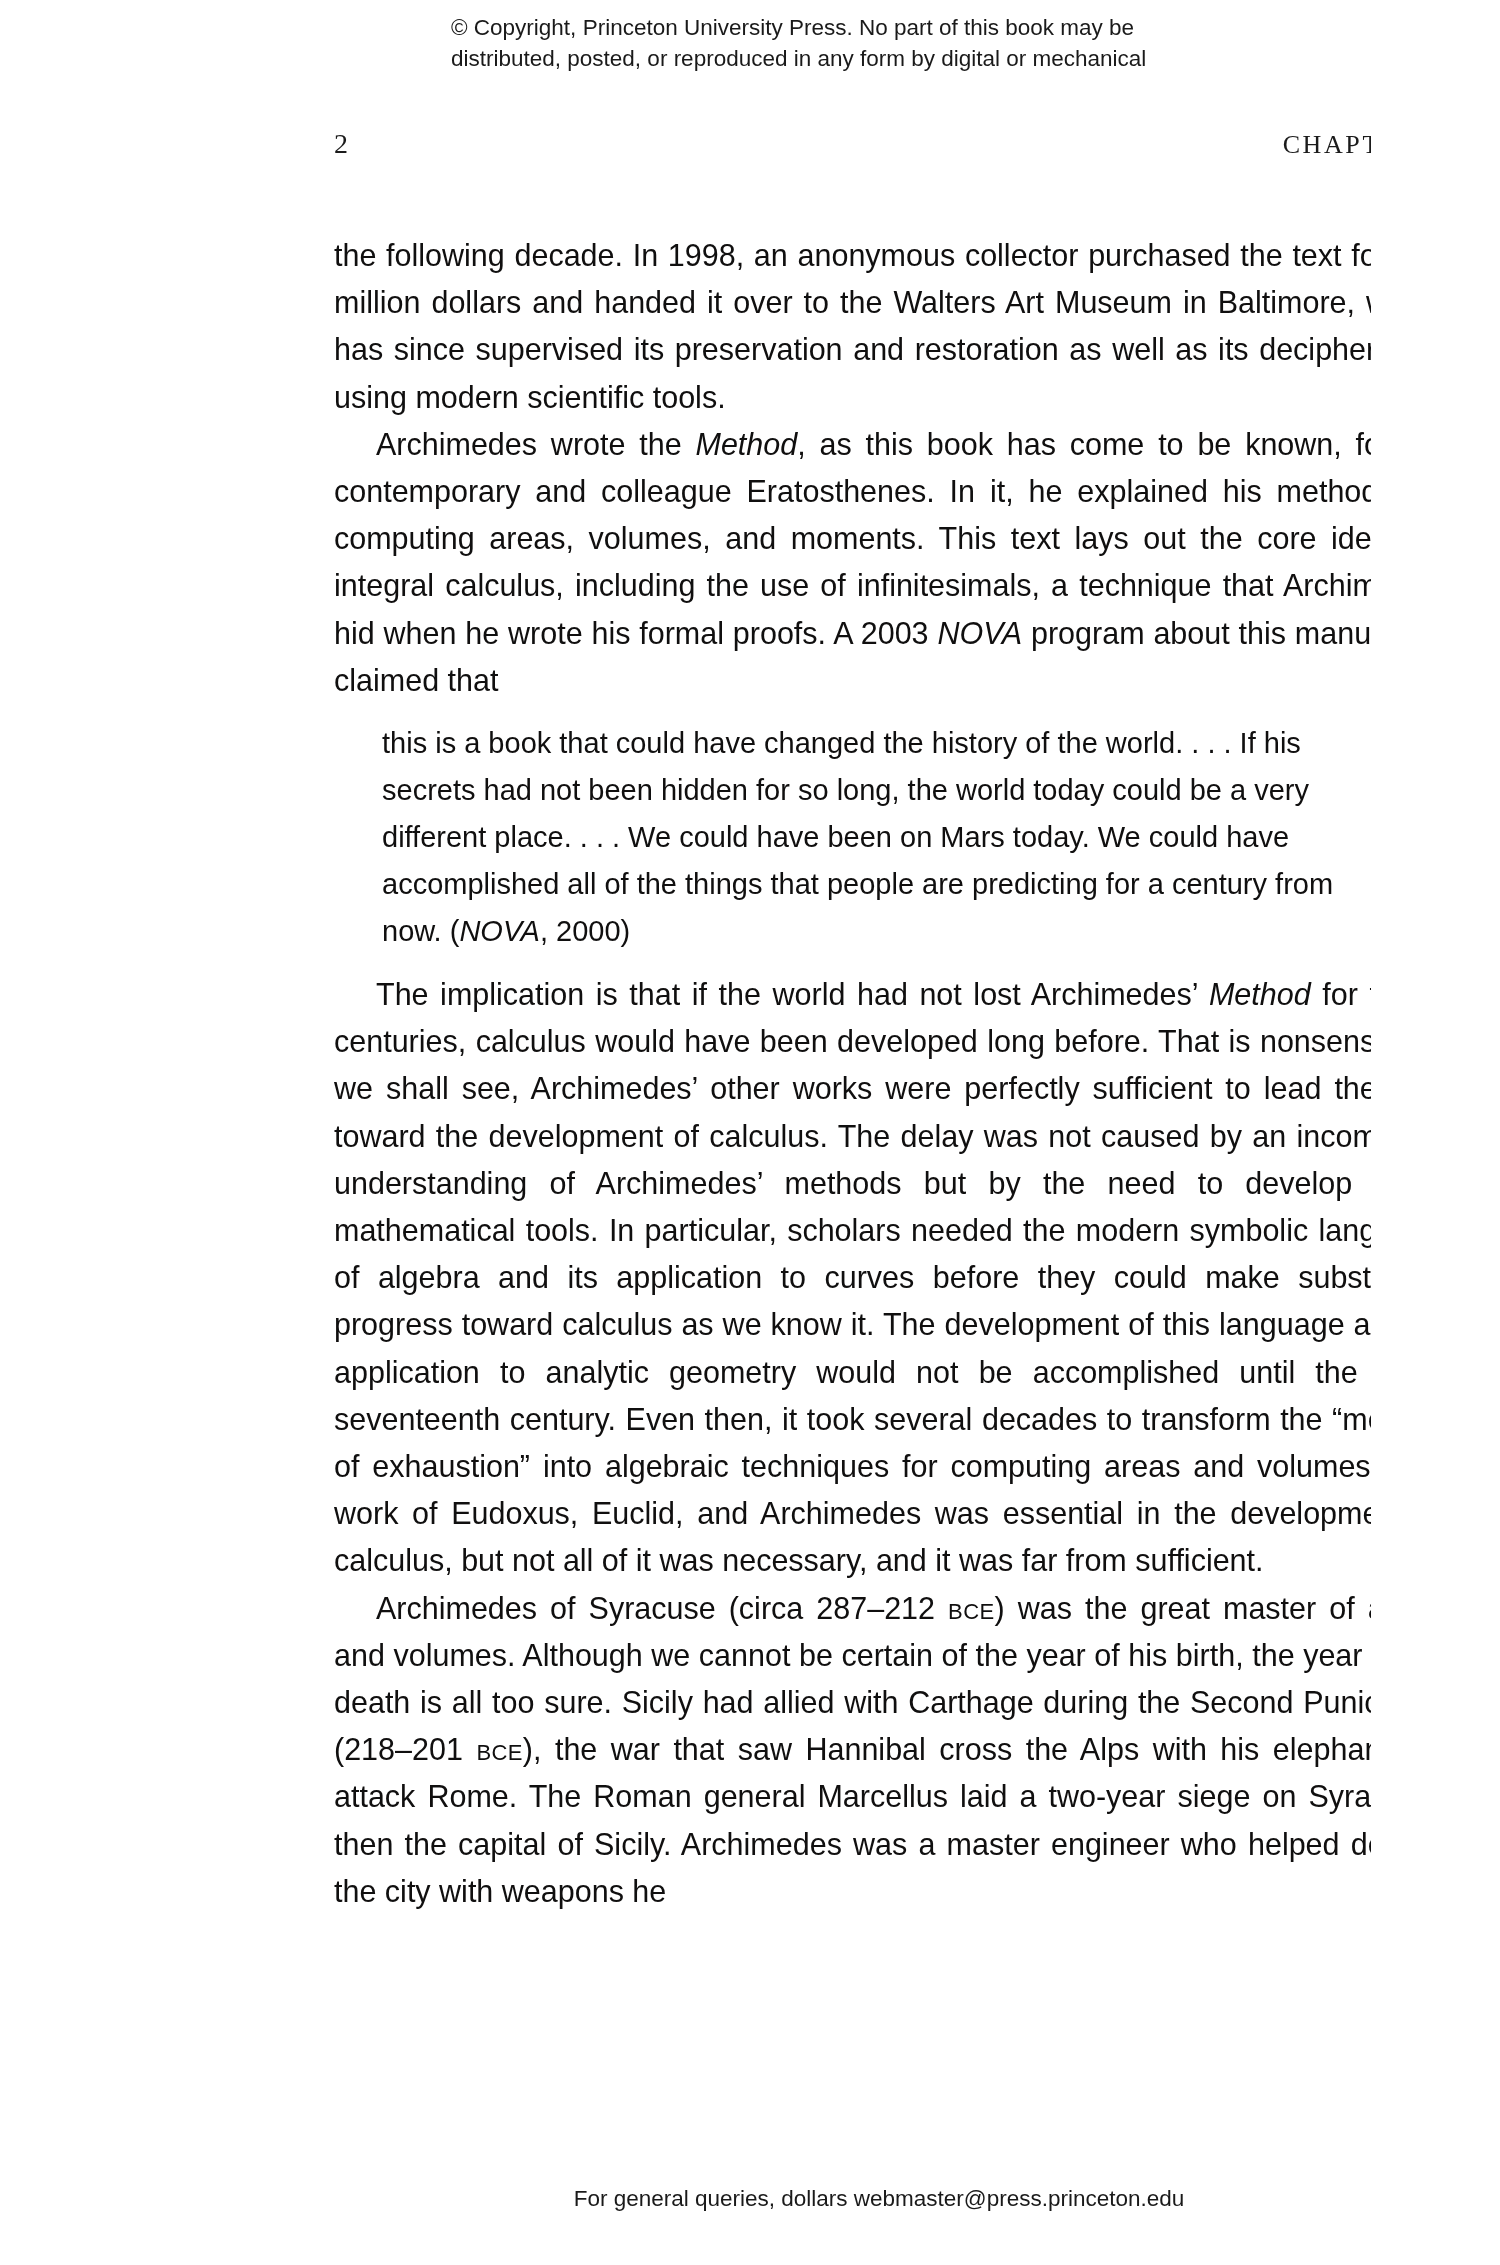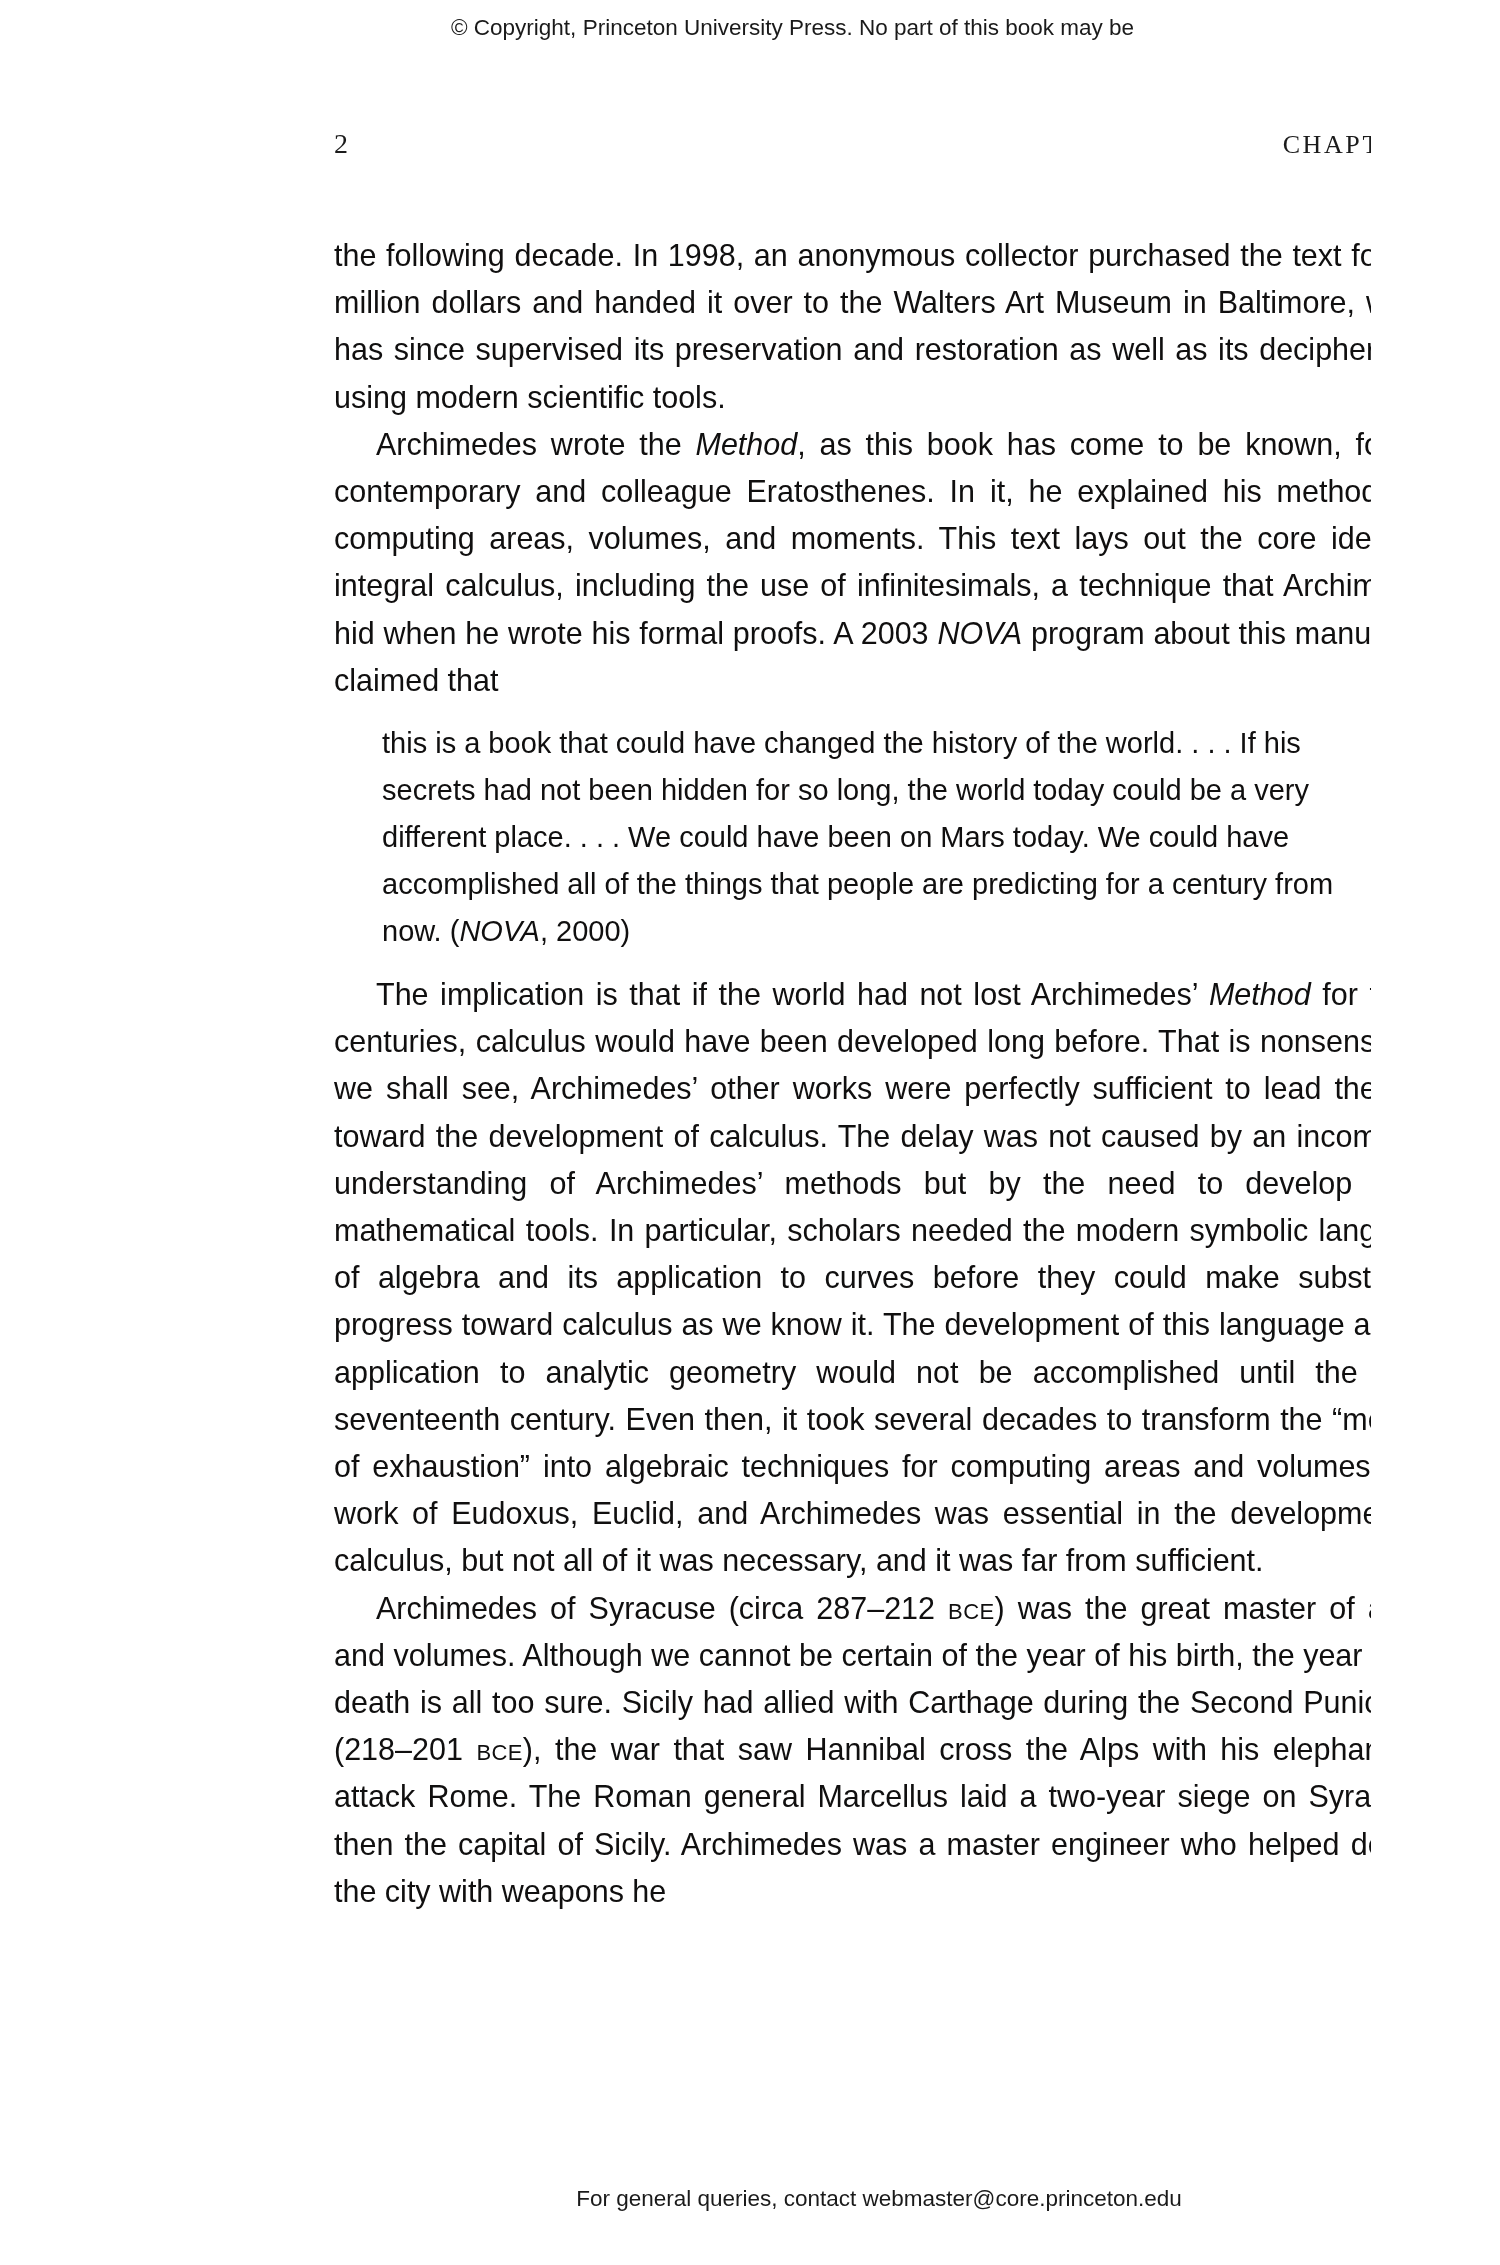--- a/index.html
+++ b/index.html
@@ -108,20 +108,21 @@
     color: #1a1a1a;
   }
 </style>
 </head>
 <body>
 
 <div class="page">
 
   <div class="copyright-notice">
     <span class="cline">© Copyright, Princeton University Press. No part of this book may be</span>
+    <span class="cline">distributed, posted, or reproduced in any form by digital or mechanical</span>
   </div>
 
   <div class="running-head">
     <span class="folio">2</span>
     <span class="chapter-label">CHAPTER 1</span>
   </div>
 
   <div class="text-column">
 
     <p class="noindent"><span>the following decade. In 1998, an anonymous collector purchased the text for two million dollars and handed it over to the Walters Art Museum in Baltimore, which has since supervised its preservation and restoration as well as its decipherment using modern scientific tools.</span></p>
@@ -132,16 +133,16 @@
       <p><span>this is a book that could have changed the history of the world. . . . If his secrets had not been hidden for so long, the world today could be a very different place. . . . We could have been on Mars today. We could have accomplished all of the things that people are predicting for a century from now. (</span><em>NOVA</em><span>, 2000)</span></p>
     </div>
 
     <p class="indent"><span>The implication is that if the world had not lost Archimedes’ </span><em>Method</em><span> for those centuries, calculus would have been developed long before. That is nonsense. As we shall see, Archimedes’ other works were perfectly sufficient to lead the way toward the development of calculus. The delay was not caused by an incomplete understanding of Archimedes’ methods but by the need to develop other mathematical tools. In particular, scholars needed the modern symbolic language of algebra and its application to curves before they could make substantial progress toward calculus as we know it. The development of this language and its application to analytic geometry would not be accomplished until the early seventeenth century. Even then, it took several decades to transform the “method of exhaustion” into algebraic techniques for computing areas and volumes. The work of Eudoxus, Euclid, and Archimedes was essential in the development of calculus, but not all of it was necessary, and it was far from sufficient.</span></p>
 
     <p class="indent"><span>Archimedes of Syracuse (circa 287–212 </span><span class="smallcaps">bce</span><span>) was the great master of areas and volumes. Although we cannot be certain of the year of his birth, the year of his death is all too sure. Sicily had allied with Carthage during the Second Punic War (218–201 </span><span class="smallcaps">bce</span><span>), the war that saw Hannibal cross the Alps with his elephants to attack Rome. The Roman general Marcellus laid a two-year siege on Syracuse, then the capital of Sicily. Archimedes was a master engineer who helped defend the city with weapons he</span></p>
 
   </div>
 
   <div class="page-footer">
-    <span>For general queries, contact webmaster@core.princeton.edu</span>
+    <span>For general queries, dollars webmaster@press.princeton.edu</span>
   </div>
 
 </div>
 
 </body></html>

